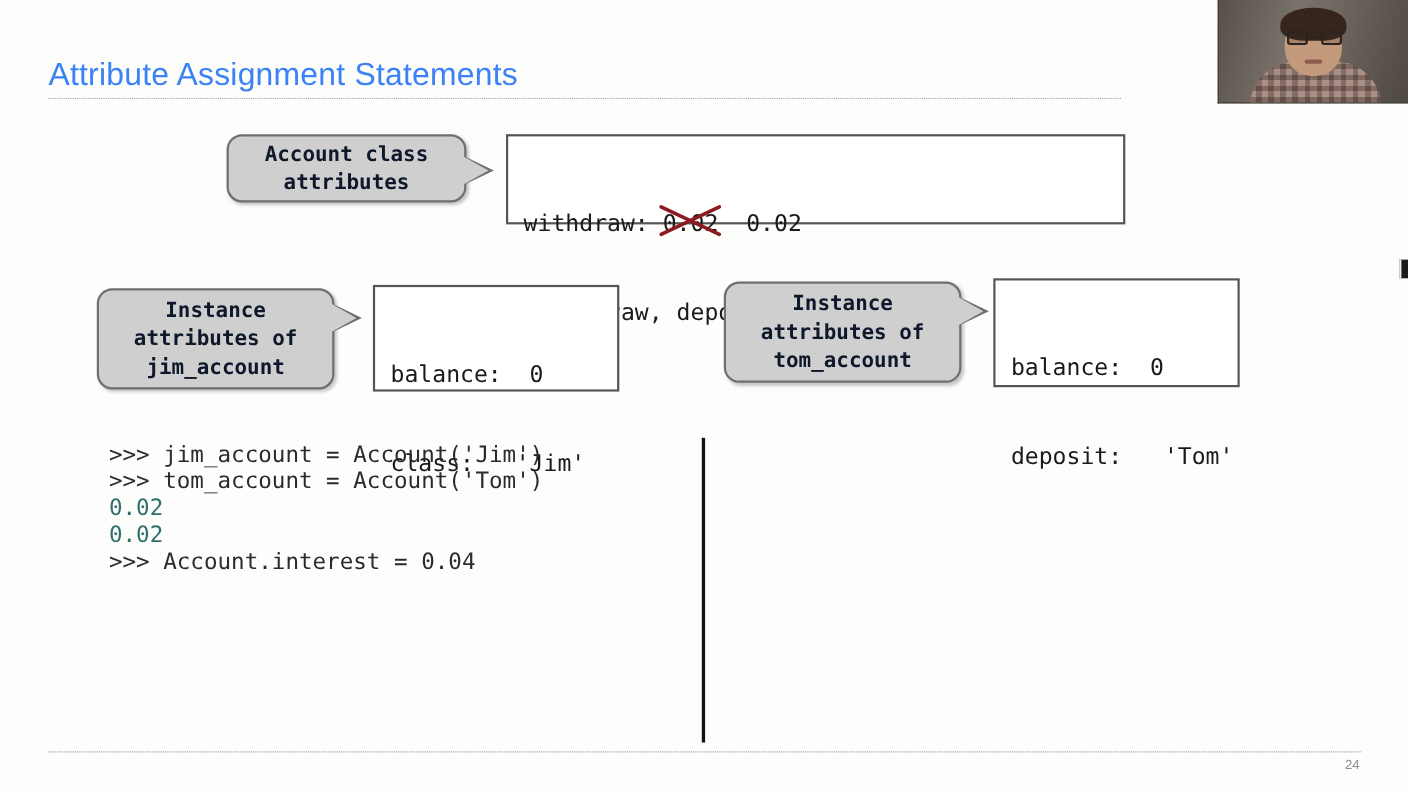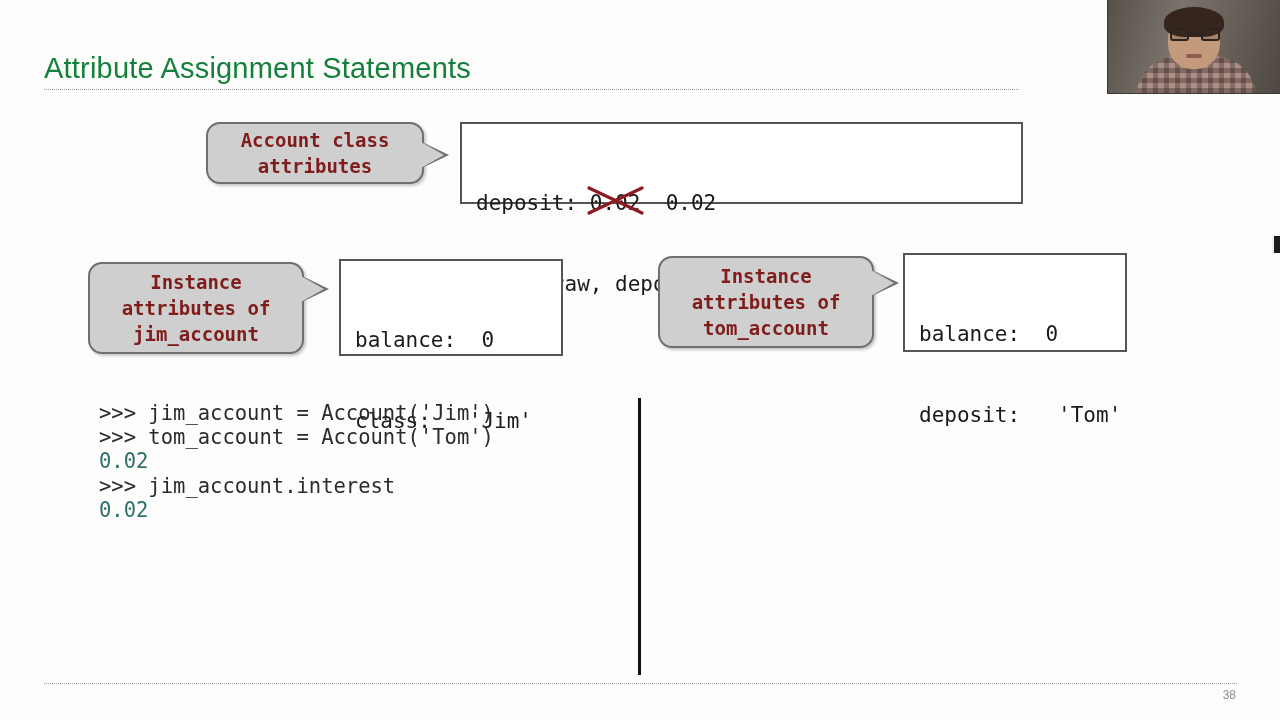--- a/index.html
+++ b/index.html
@@ -19,40 +19,40 @@
     position: absolute;
     inset: 0;
   }
 
   
   .slide-title {
     position: absolute;
     left: 44px;
     top: 52px;
     font-size: 29px;
-    color: #15803d;
+    color: #3b82f6;
     letter-spacing: 0.2px;
     white-space: nowrap;
   }
   .title-rule {
     position: absolute;
     left: 44px;
     top: 89px;
     width: 975px;
     height: 0;
     border-top: 1px dotted #9aa3ab;
   }
 
   
   .callout {
     position: absolute;
     background: #cfcfcf;
     border: 2px solid #6f6f6f;
     border-radius: 14px;
-    color: #7f1d1d;
+    color: #0f172a;
     font-family: "DejaVu Sans Mono", monospace;
     font-weight: bold;
     font-size: 19px;
     line-height: 26px;
     text-align: center;
     display: flex;
     flex-direction: column;
     align-items: center;
     justify-content: center;
     box-shadow: 2px 2px 3px rgba(0,0,0,0.22);
@@ -276,21 +276,21 @@
   <div class="title-rule"></div>
 
   <div class="callout" id="callout-class">
     <span class="ctext">Account class</span>
     <span class="ctext">attributes</span>
     <span class="tip-outer"></span>
     <span class="tip-inner"></span>
   </div>
 
   <div class="attr-box" id="box-class">
-    <span class="line"><span>deposit:</span><span> </span><span class="struck"><span>0.02</span><svg class="x-mark" viewBox="0 0 62 34">
+    <span class="line"><span>withdraw:</span><span> </span><span class="struck"><span>0.02</span><svg class="x-mark" viewBox="0 0 62 34">
             <path d="M4 4 L57 29" stroke="#8b1a21" stroke-width="3.2" fill="none" stroke-linecap="round"></path>
             <path d="M57 4 L4 29" stroke="#8b1a21" stroke-width="3.2" fill="none" stroke-linecap="round"></path>
           </svg></span><span>  </span><span>0.02</span></span>
     <span class="line">(withdraw, deposit, __init__)</span>
   </div>
 
   <div class="callout" id="callout-jim">
     <span class="ctext">Instance</span>
     <span class="ctext">attributes of</span>
     <span class="ctext">jim_account</span>
@@ -309,26 +309,26 @@
     <span class="ctext">tom_account</span>
     <span class="tip-outer"></span>
     <span class="tip-inner"></span>
   </div>
 
   <div class="attr-box" id="box-tom">
     <span class="line">balance:  0</span>
     <span class="line">deposit:   'Tom'</span>
   </div>
 
-  <div id="transcript"><div class="code">&gt;&gt;&gt; jim_account = Account('Jim')</div><div class="code">&gt;&gt;&gt; tom_account = Account('Tom')</div><div class="output">0.02</div><div class="code">&gt;&gt;&gt; jim_account.interest</div><div class="output">0.02</div></div>
+  <div id="transcript"><div class="code">&gt;&gt;&gt; jim_account = Account('Jim')</div><div class="code">&gt;&gt;&gt; tom_account = Account('Tom')</div><div class="output">0.02</div><div class="output">0.02</div><div class="code">&gt;&gt;&gt; Account.interest = 0.04</div></div>
 
   <div id="divider"></div>
 
   <div class="footer-rule"></div>
-  <div class="page-number">38</div>
+  <div class="page-number">24</div>
 
   <div id="webcam">
     <div class="backdrop"></div>
     <div class="shirt"></div>
     <div class="neck"></div>
     <div class="face"></div>
     <div class="hair"></div>
     <div class="glasses">
       <span class="lens l"></span>
       <span class="bridge"></span>

